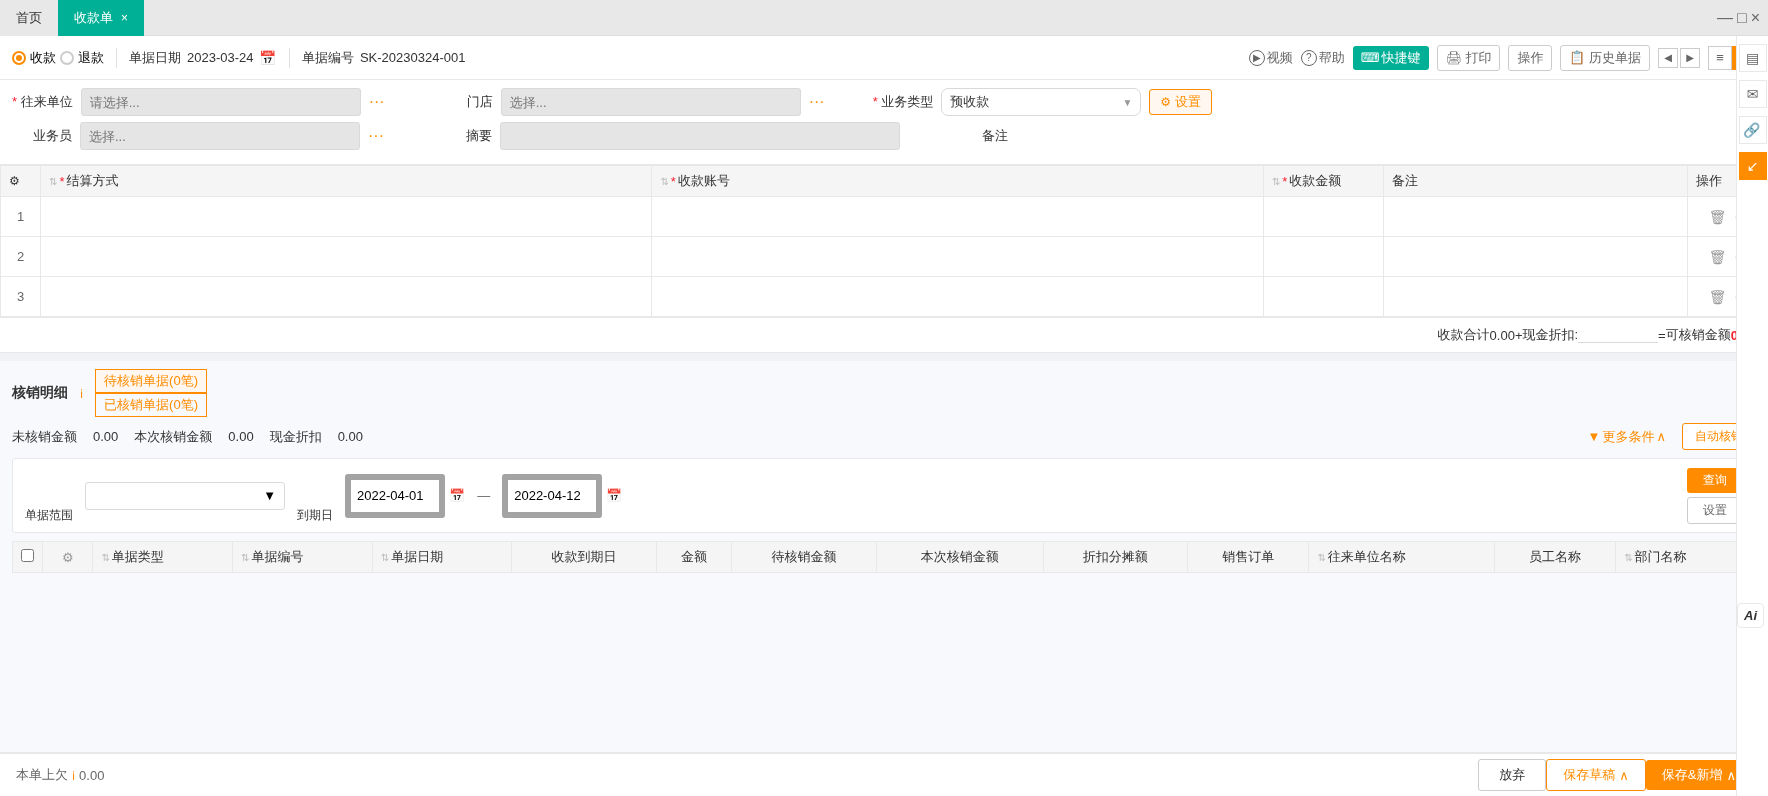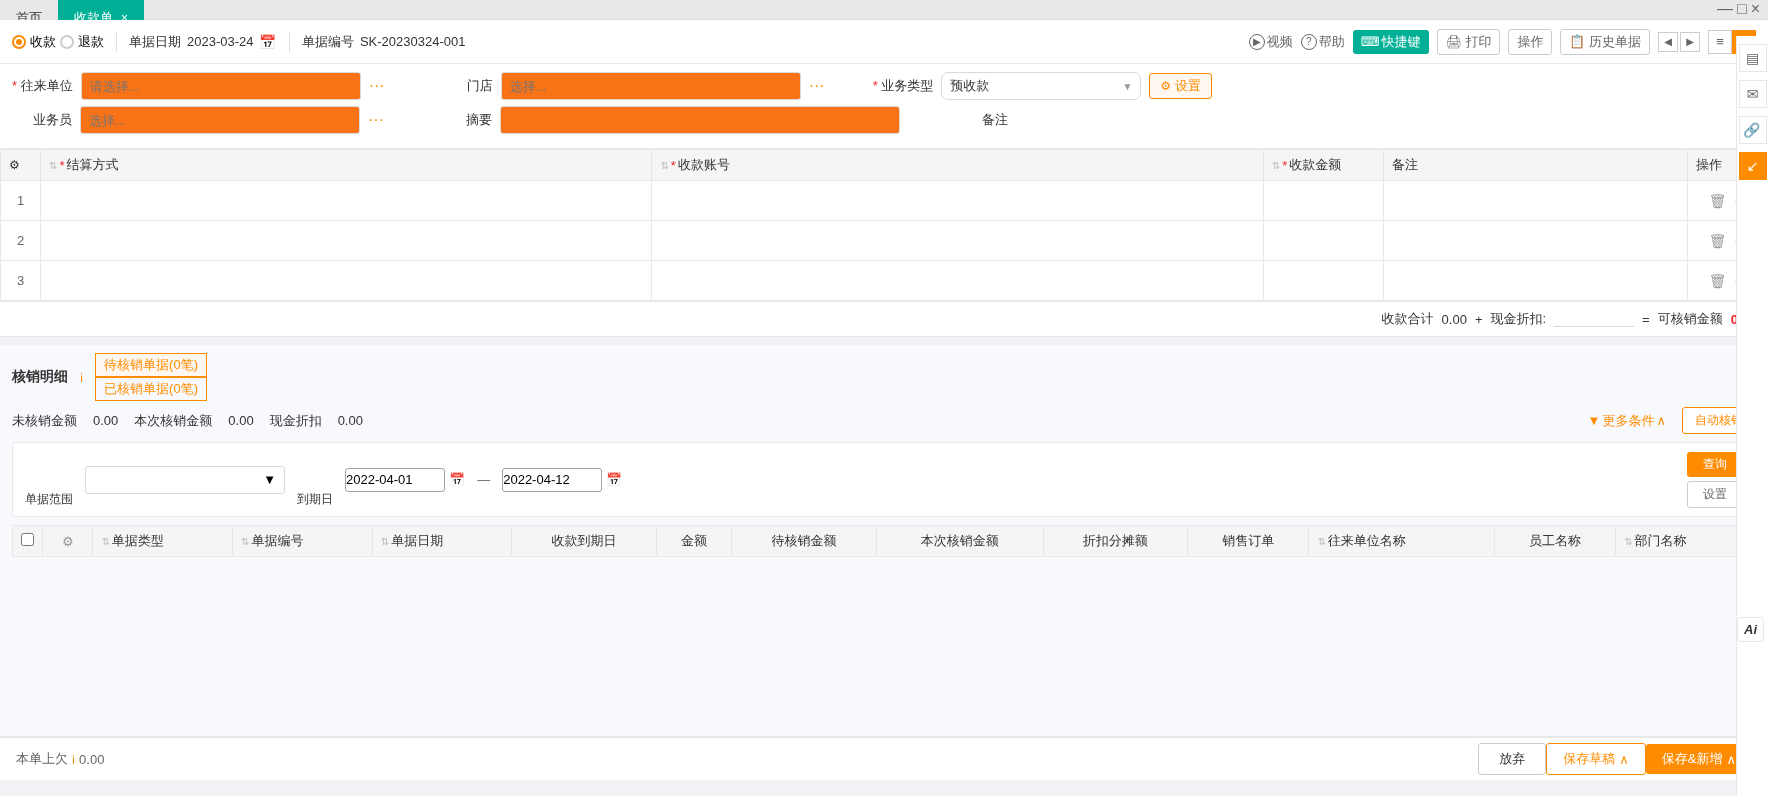--- a/index.html
+++ b/index.html
@@ -1,20 +1,20 @@
 <!DOCTYPE html>
 <html><head>
   <meta charset="utf-8">
   <style>
     * { box-sizing: border-box; margin: 0; padding: 0; font-family: 'Microsoft YaHei', Arial, sans-serif; font-size: 13px; }
     body { background: #f0f2f5; width: 1768px; height: 796px; overflow: hidden; }
 
     
     .tab-bar {
-      display: flex; align-items: flex-start; background: #e8e8e8; height: 20px;
+      display: flex; align-items: center; background: #e8e8e8; height: 36px;
       border-bottom: 1px solid #ddd;
     }
     .tab-home {
       padding: 0 16px; height: 36px; display: flex; align-items: center;
       background: #e8e8e8; color: #333; cursor: pointer; font-size: 13px;
     }
     .tab-active {
       padding: 0 16px; height: 36px; display: flex; align-items: center;
       background: #00b096; color: #fff; cursor: pointer; font-size: 13px; gap: 8px;
     }
@@ -55,21 +55,21 @@
 
     
     .form-section {
       background: #fff; padding: 8px 12px; border-bottom: 1px solid #e8e8e8;
     }
     .form-row { display: flex; align-items: center; gap: 8px; margin-bottom: 6px; }
     .form-label { color: #333; min-width: 60px; text-align: right; }
     .required-star { color: #f5222d; }
     .form-input {
       border: 1px solid #d9d9d9; border-radius: 3px; padding: 4px 8px;
-      height: 28px; outline: none; background: #f97316; flex: 1;
+      height: 28px; outline: none; background: #e5e5e5; flex: 1;
     }
     .form-ellipsis { color: #ff8c00; cursor: pointer; font-size: 16px; }
     .form-select { display: flex; align-items: center; border: 1px solid #d9d9d9; border-radius: 7px; padding: 4px 8px; height: 28px; background: #fff; flex: 1; justify-content: space-between; cursor: pointer; }
     .select-val { color: #333; }
     .select-arrow { color: #999; font-size: 10px; }
     .settings-btn { background: #fff7f0; border: 1px solid #ff8c00; color: #ff8c00; padding: 3px 10px; border-radius: 3px; cursor: pointer; display: flex; align-items: center; gap: 4px; }
     .gear-icon { font-size: 12px; }
 
     
     .table-section { background: #fff; flex: 0 0 auto; }
@@ -85,21 +85,21 @@
     .action-btns { display: flex; gap: 4px; justify-content: center; align-items: center; }
     .action-btn { background: none; border: none; cursor: pointer; color: #999; font-size: 14px; padding: 2px; }
     .settings-col { width: 40px; text-align: center; }
     .th-sortable { display: flex; align-items: center; gap: 2px; }
     .sort-icon { color: #bbb; font-size: 10px; display: flex; flex-direction: column; gap: 1px; }
 
     
     .summary-row {
       display: flex; justify-content: flex-end; align-items: center; padding: 8px 12px;
       background: #fff; border-top: 1px solid #e8e8e8; border-bottom: 1px solid #e8e8e8;
-      gap: 8px; color: #333;
+      color: #333;
     }
     .summary-val { color: #333; }
     .summary-result { color: #f5222d; font-weight: 600; }
     .summary-input { border: none; border-bottom: 1px solid #d9d9d9; width: 80px; text-align: right; outline: none; }
 
     
     .verify-section { background: #f7f9fc; padding: 8px 12px; flex: 1; overflow: hidden; }
     .verify-header { display: flex; align-items: center; gap: 12px; margin-bottom: 6px; }
     .verify-title { font-size: 14px; font-weight: 600; color: #333; }
     .verify-tabs { display: flex; gap: 0; flex-direction: column; }
@@ -107,21 +107,21 @@
     .verify-tab.active-tab { background: #fff7f0; }
     .verify-stats { display: flex; align-items: center; gap: 16px; margin-bottom: 8px; color: #333; font-size: 12px; }
     .stat-val { color: #333; }
     .verify-spacer { flex: 1; }
     .filter-btn { color: #ff8c00; cursor: pointer; font-size: 12px; display: flex; align-items: center; gap: 2px; }
     .auto-verify-btn { background: #fff; border: 1px solid #ff8c00; color: #ff8c00; padding: 4px 12px; border-radius: 3px; cursor: pointer; font-size: 12px; }
     .query-row { display: flex; align-items: center; gap: 12px; margin-bottom: 8px; background: #fff; border: 1px solid #e8e8e8; padding: 8px 12px; border-radius: 3px; }
     .query-label { color: #333; font-size: 12px; margin-top: 40px; }
     .query-select { display: flex; align-items: center; border: 1px solid #d9d9d9; border-radius: 3px; padding: 3px 8px; height: 28px; background: #fff; min-width: 200px; cursor: pointer; justify-content: space-between; }
     .date-input-wrap { display: flex; align-items: center; gap: 4px; }
-    .date-input { border: 1px solid #a3a3a3; border-radius: 3px; padding: 3px 0; height: 24px; width: 100px; outline: none; }
+    .date-input { border: 6px solid #a3a3a3; border-radius: 3px; padding: 3px 6px; height: 44px; width: 100px; outline: none; }
     .cal-btn { color: #ff8c00; cursor: pointer; }
     .date-sep { color: #666; }
     .query-spacer { flex: 1; }
     .query-btn { background: #ff8c00; color: #fff; border: none; padding: 4px 16px; border-radius: 3px; cursor: pointer; font-size: 12px; }
     .settings-btn2 { background: #fff; border: 1px solid #ccc; color: #666; padding: 4px 12px; border-radius: 3px; cursor: pointer; font-size: 12px; }
 
     
     .verify-table { width: 100%; border-collapse: collapse; background: #fff; }
     .verify-table th { background: #f5f5f5; border: 1px solid #e8e8e8; padding: 6px 8px; font-size: 12px; font-weight: 500; color: #333; white-space: nowrap; }
     .checkbox-cell { text-align: center; width: 30px; }
@@ -142,21 +142,21 @@
     
     .right-sidebar {
       position: fixed; right: 0; top: 36px; width: 32px;
       background: #fff; border-left: 1px solid #e8e8e8;
       display: flex; flex-direction: column; align-items: center;
       padding: 8px 0; gap: 8px; height: calc(796px - 36px);
     }
     .sidebar-icon { width: 28px; height: 28px; display: flex; align-items: center; justify-content: center; cursor: pointer; color: #666; font-size: 14px; border: 1px solid #e8e8e8; }
     .sidebar-icon-active { background: #ff8c00; color: #fff; border-color: #ff8c00; }
     .ai-badge {
-      position: fixed; right: 4px; bottom: 154px;
+      position: fixed; right: 4px; bottom: 168px;
       background: #fff; border: 1px solid #e8e8e8; border-radius: 4px;
       padding: 4px 6px; font-size: 12px; color: #333; cursor: pointer;
       font-style: italic; font-weight: bold;
     }
 
     .info-icon { color: #ff8c00; font-size: 12px; cursor: pointer; }
 
     .section-divider { height: 8px; background: #f0f2f5; }
   </style>
 </head>

